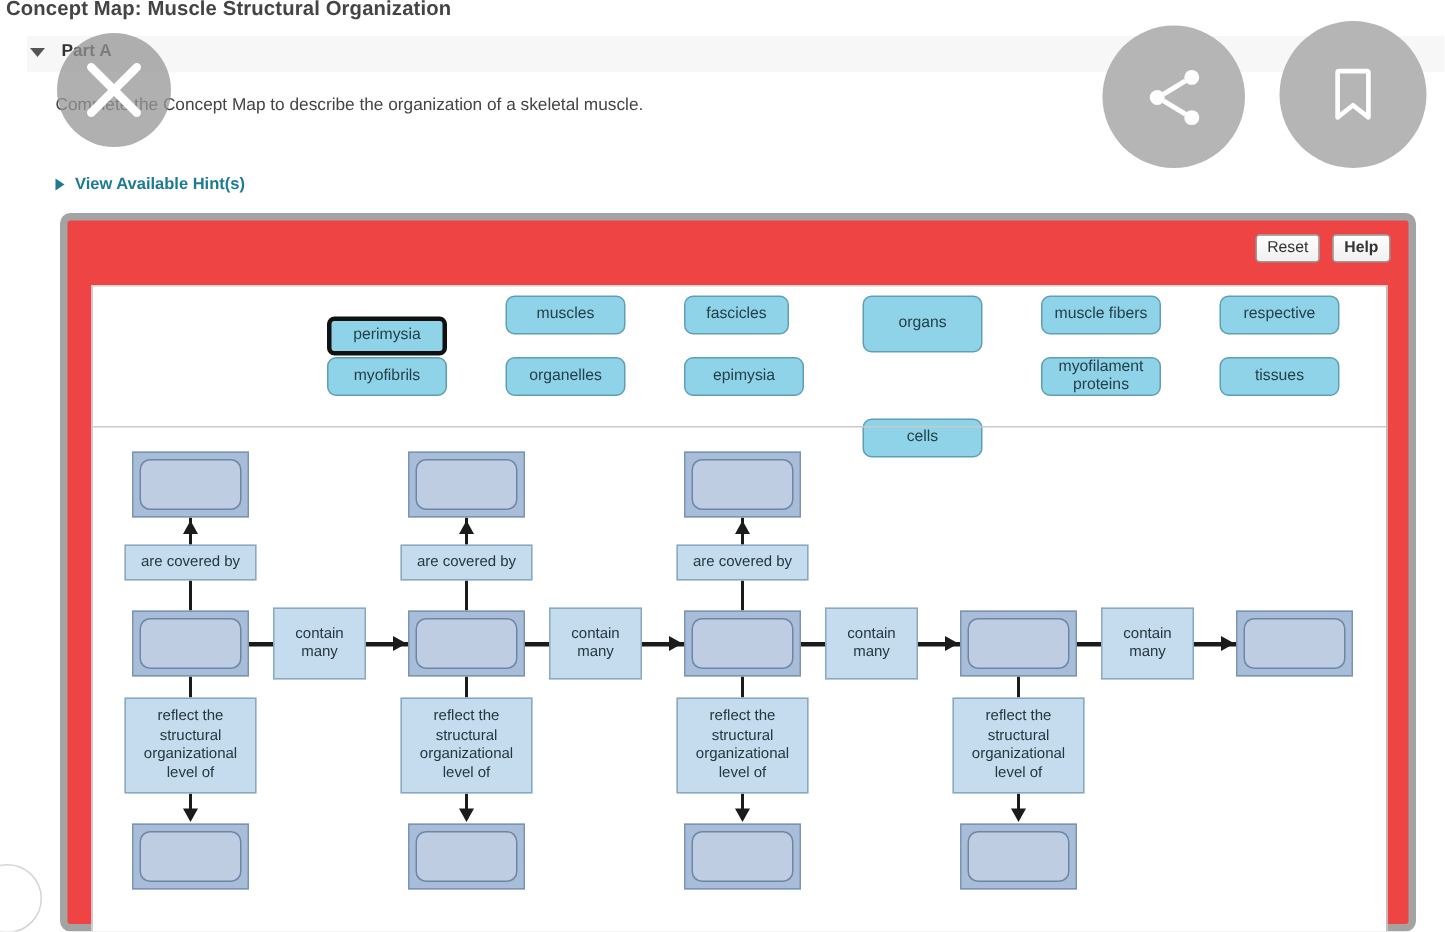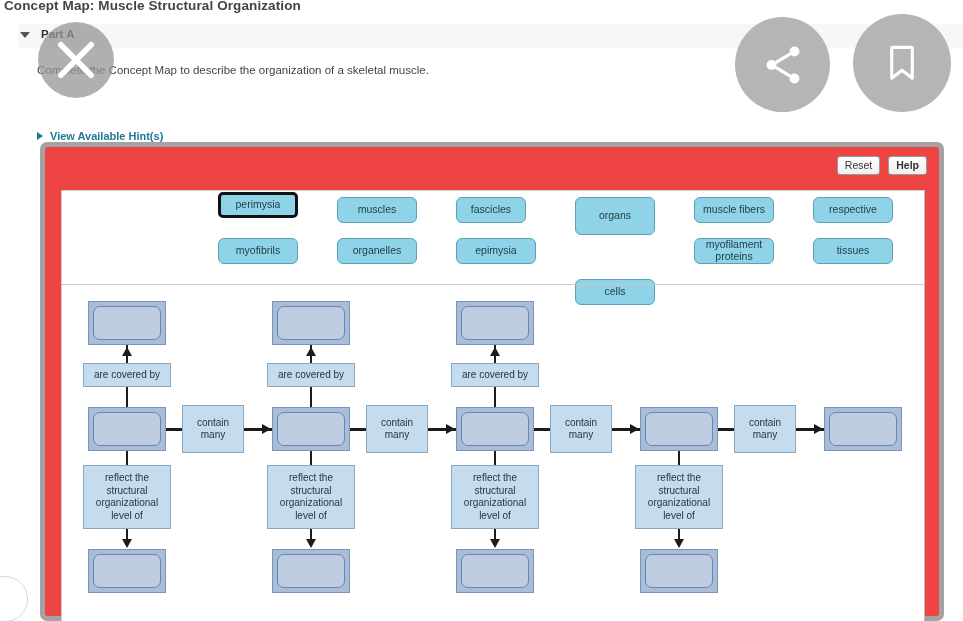--- a/index.html
+++ b/index.html
@@ -39,21 +39,21 @@
   .prompt-1{
     position:absolute;left:37px;top:64px;
     font-size:11.5px;color:#444;
   }
   .prompt-2{
     position:absolute;left:37px;top:90px;
     font-size:11.5px;font-weight:bold;color:#333;
   }
   .hint-row{
     position:absolute;left:37px;top:117px;
-    display:flex;align-items:center;gap:7px;cursor:pointer;margin-top:13px;
+    display:flex;align-items:center;gap:7px;cursor:pointer;
   }
   .hint-caret{
     width:0;height:0;border-top:4.5px solid transparent;border-bottom:4.5px solid transparent;
     border-left:6px solid #1c7a94;
   }
   .hint-text{
     font-size:11px;font-weight:bold;color:#1c7a94;
   }
 
   
@@ -212,21 +212,21 @@
   <div class="outer-panel">
 
     <div class="tool-btns">
       <button class="tool-btn">Reset</button>
       <button class="tool-btn bold">Help</button>
     </div>
 
     <div class="work-panel">
 
       <div class="bank" id="bank">
-          <div class="chip selected" style="left: 156px; top: 1px; width: 80px; height: 26px;">perimysia</div>
+          <div class="chip selected" style="left: 156px; top: 20px; width: 80px; height: 26px;">perimysia</div>
           <div class="chip" style="left: 275px; top: 6px; width: 80px; height: 26px;">muscles</div>
           <div class="chip" style="left: 394px; top: 6px; width: 70px; height: 26px;">fascicles</div>
           <div class="chip" style="left: 513px; top: 6px; width: 80px; height: 38px;">organs</div>
           <div class="chip" style="left: 632px; top: 6px; width: 80px; height: 26px;">muscle fibers</div>
           <div class="chip" style="left: 751px; top: 6px; width: 80px; height: 26px;">respective</div>
           <div class="chip" style="left: 156px; top: 47px; width: 80px; height: 26px;">myofibrils</div>
           <div class="chip" style="left: 275px; top: 47px; width: 80px; height: 26px;">organelles</div>
           <div class="chip" style="left: 394px; top: 47px; width: 80px; height: 26px;">epimysia</div>
           <div class="chip" style="left: 513px; top: 47px; width: 80px; height: 26px; margin-top: 41px;">cells</div>
           <div class="chip" style="left: 632px; top: 47px; width: 80px; height: 26px;">myofilament<br>proteins</div>

